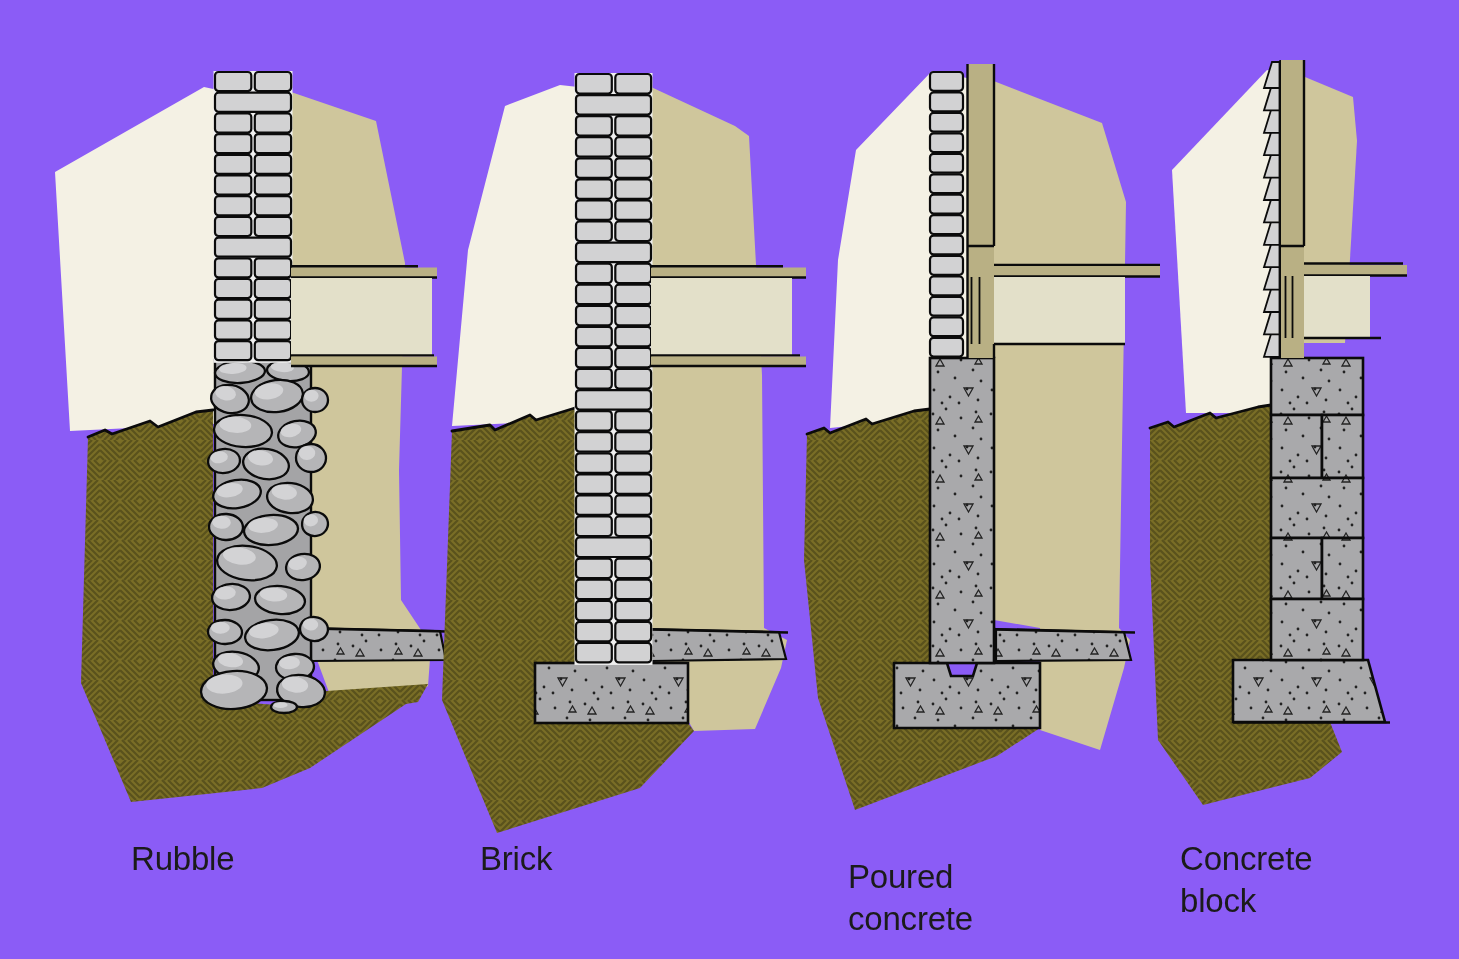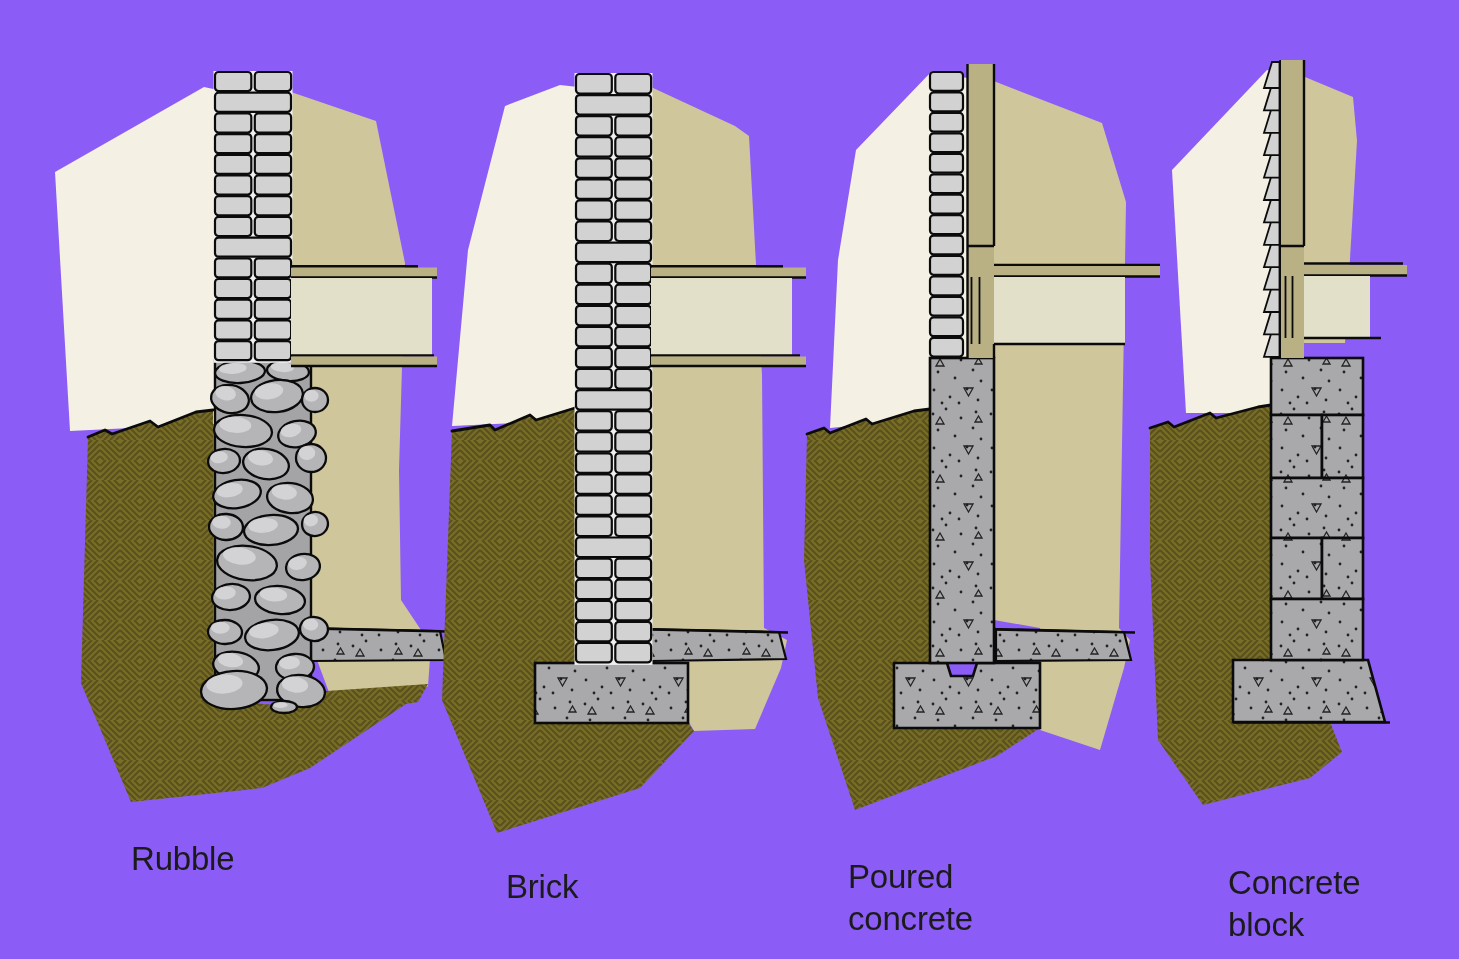--- a/index.html
+++ b/index.html
@@ -355,16 +355,16 @@
           <polygon points="1279.5,151.6 1279.5,177.6 1264,177.6 1272,151.6" class="board"></polygon>
           <polygon points="1279.5,129.2 1279.5,155.2 1264,155.2 1272,129.2" class="board"></polygon>
           <polygon points="1279.5,106.8 1279.5,132.8 1264,132.8 1272,106.8" class="board"></polygon>
           <polygon points="1279.5,84.4 1279.5,110.4 1264,110.4 1272,84.4" class="board"></polygon>
           <polygon points="1279.5,62.0 1279.5,88.0 1264,88.0 1272,62.0" class="board"></polygon>
         </g>
   </g>
 </svg>
 
   <div class="panel-label" style="left:131px;top:838px;">Rubble</div>
-  <div class="panel-label" style="left:506px;top:838px;margin-top:28px;">Brick</div>
+  <div class="panel-label" style="left:480px;top:838px;">Brick</div>
   <div class="panel-label" style="left:848px;top:856px;width:150px;">Poured concrete</div>
-  <div class="panel-label" style="left:1228px;top:838px;width:150px;margin-top:24px;">Concrete block</div>
+  <div class="panel-label" style="left:1180px;top:838px;width:150px;">Concrete block</div>
 </div>
 
 </body></html>

